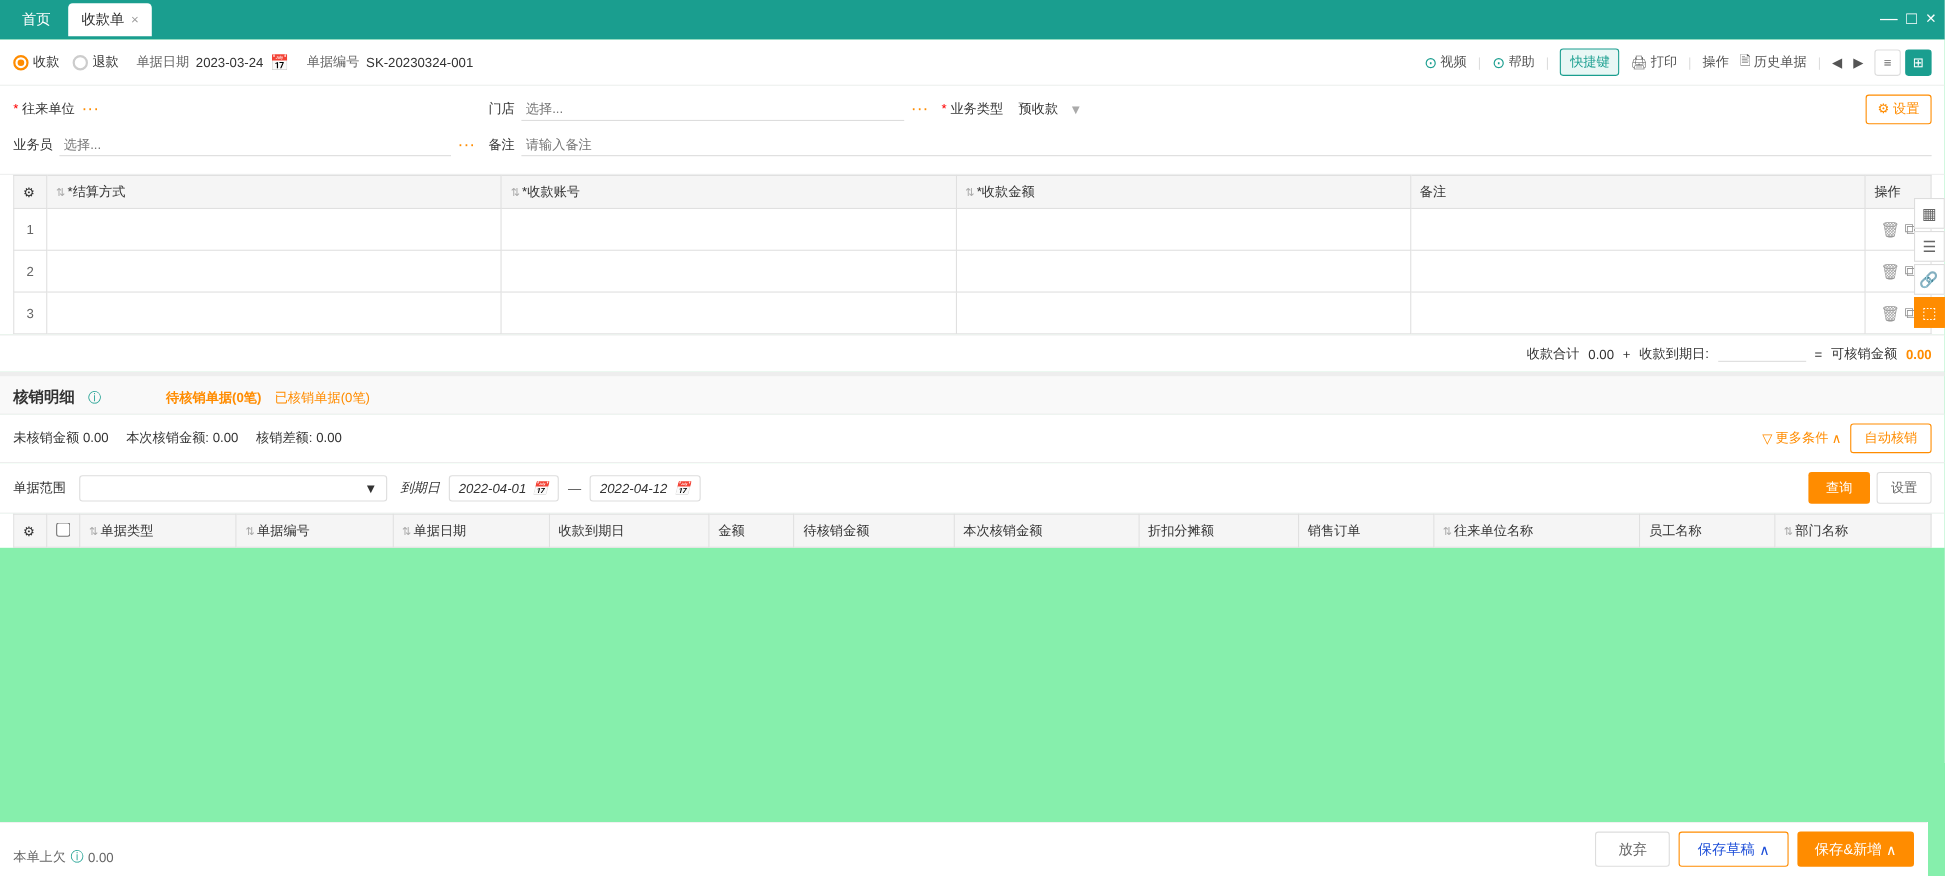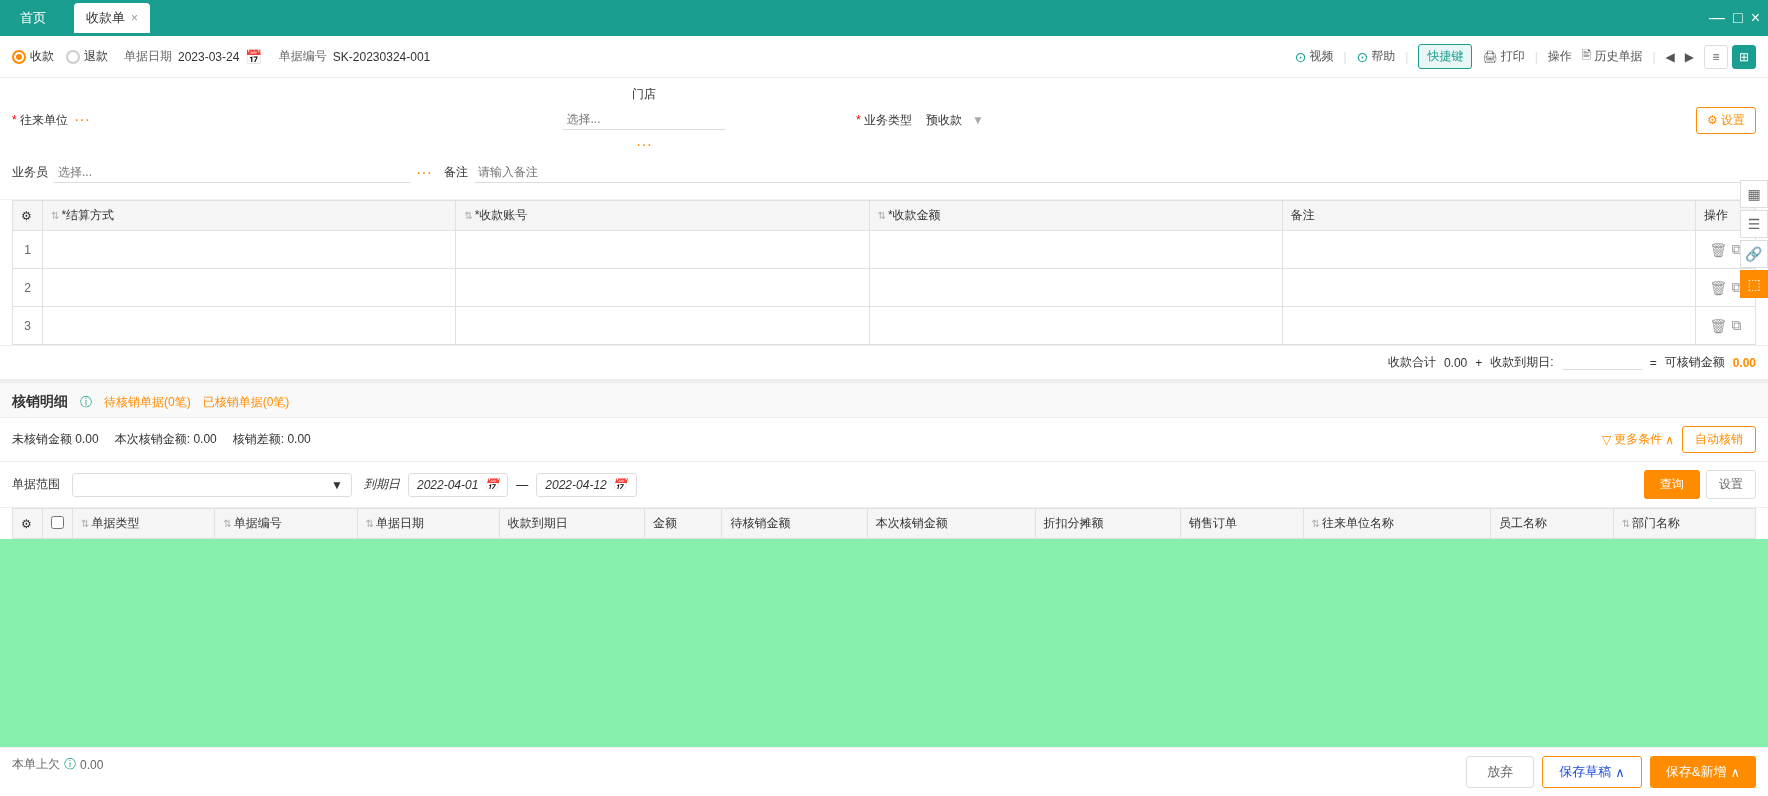--- a/index.html
+++ b/index.html
@@ -5,21 +5,21 @@
     * { box-sizing: border-box; margin: 0; padding: 0; }
     body { font-family: 'Microsoft YaHei', Arial, sans-serif; font-size: 12px; background: #f0f2f5; color: #333; overflow: hidden; }
 
     
     .tab-bar {
       display: flex;
       align-items: center;
       background: #1a9e8f;
       height: 36px;
       padding: 0 8px;
-      gap: 16px;
+      gap: 4px;
     }
     .tab-home {
       color: #fff;
       padding: 6px 12px;
       cursor: pointer;
       font-size: 13px;
     }
     .tab-active {
       background: #fff;
       color: #333;
@@ -294,21 +294,22 @@
       font-size: 14px;
       font-weight: bold;
       color: #333;
     }
     .section-tab {
       color: #ff8c00;
       cursor: pointer;
       font-size: 12px;
     }
     .section-tab.active {
-      font-weight: normal;
+      font-weight: bold;
+      margin-left: 47px;
     }
 
     
     .stats-row {
       display: flex;
       align-items: center;
       padding: 8px 12px;
       background: #fff;
       gap: 16px;
       border-bottom: 1px solid #eee;
@@ -417,29 +418,29 @@
       padding: 6px 8px;
       text-align: left;
       color: #333;
       font-weight: normal;
       white-space: nowrap;
     }
 
     
     .footer-bar {
       display: flex;
-      align-items: flex-start;
+      align-items: flex-end;
       padding: 8px 12px;
       background: #fff;
       border-top: 1px solid #eee;
       gap: 12px;
       position: fixed;
       bottom: 0;
       left: 0;
-      right: 0;
+      right: 16px;
     }
     .footer-info { color: #666; font-size: 12px; display: flex; align-items: center; gap: 4px; }
     .footer-buttons {
       margin-left: auto;
       display: flex;
       gap: 8px;
     }
     .btn-abandon {
       background: #fff;
       border: 1px solid #ddd;
@@ -581,21 +582,21 @@
   </div>
 
   <div class="form-area">
     <div class="form-row">
       <div class="form-field" style="max-width: 420px;">
         <span class="field-label">
           <span style="color:#f00">*</span> <span>往来单位</span>
         </span>
         <span class="field-more">···</span>
       </div>
-      <div class="form-field" style="max-width: 400px; flex-direction: column;">
+      <div class="form-field" style="max-width: 400px;">
         <span class="field-label">门店</span>
         <input class="field-input" type="text" placeholder="选择..." style="">
         <span class="field-more">···</span>
       </div>
       <div class="form-field">
         <span class="field-label"><span style="color:#f00">*</span> <span>业务类型</span></span>
         <span style="margin-left:8px; color:#333">预收款</span>
         <span style="color:#aaa; margin-left:4px; cursor:pointer">▼</span>
         <div style="flex:1"></div>
         <button class="btn-settings">⚙ 设置</button>

